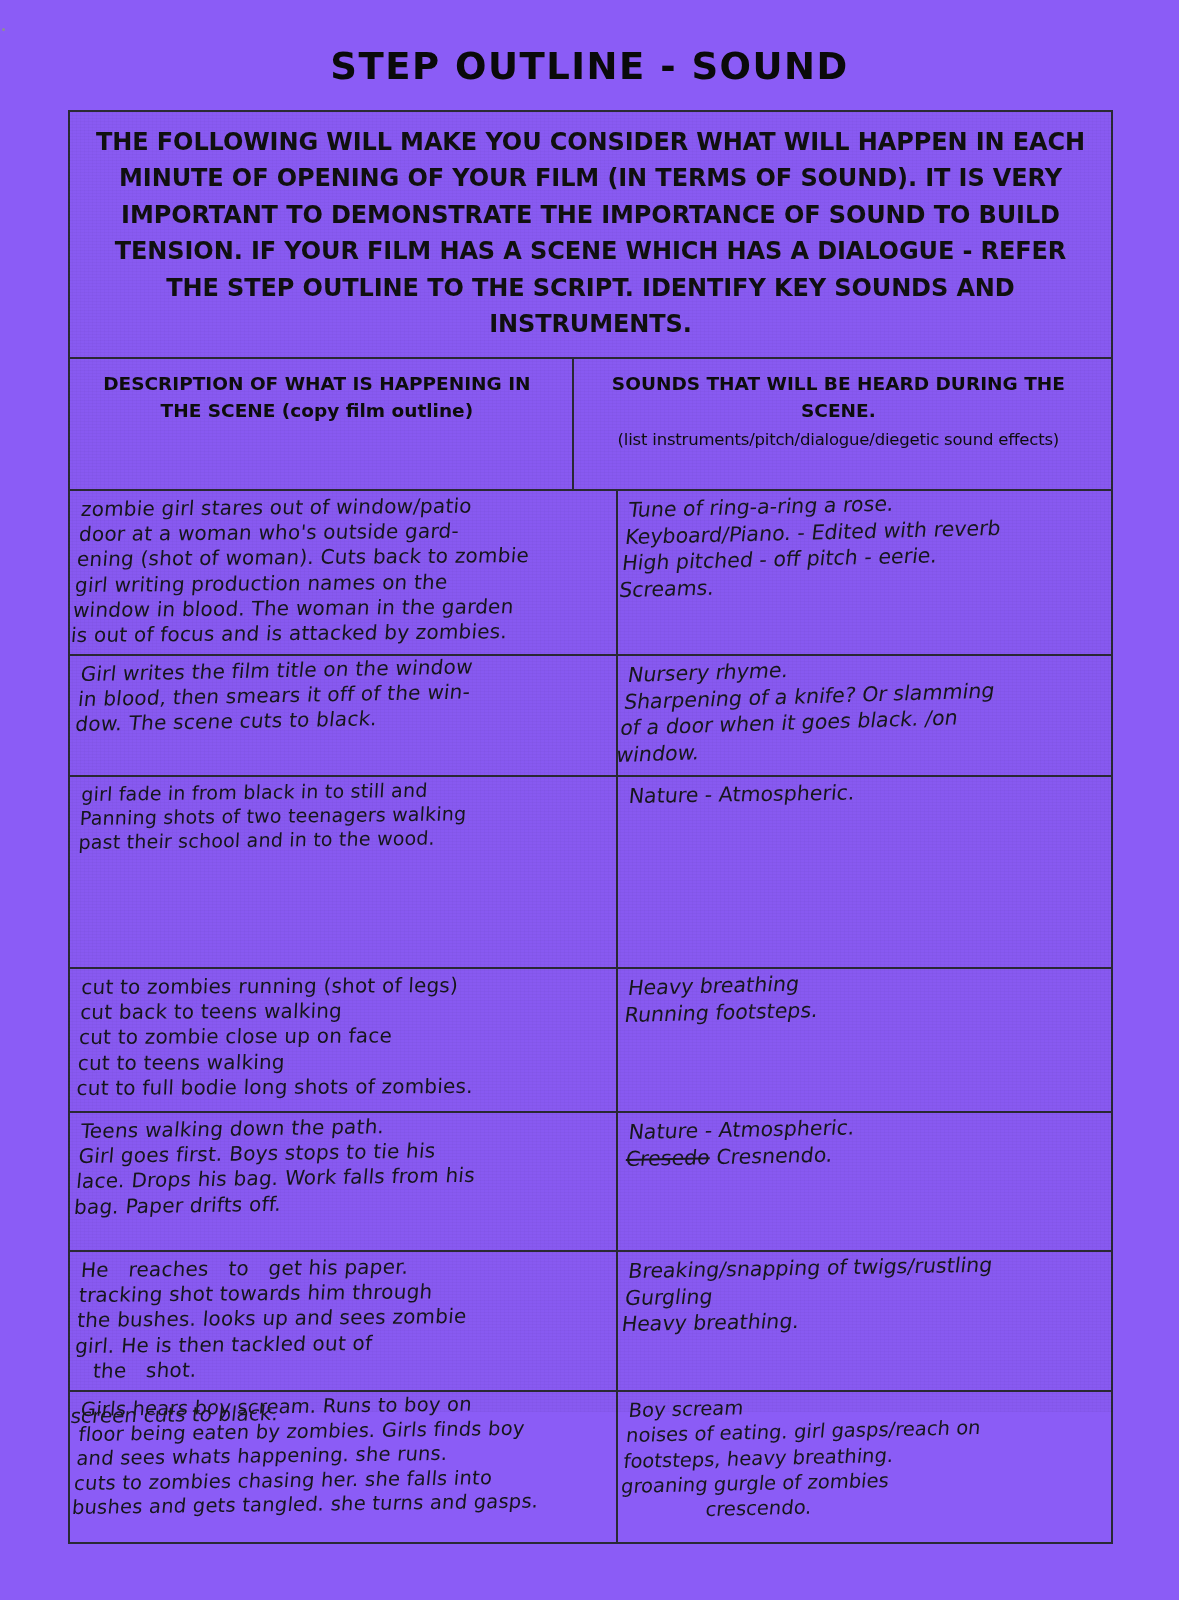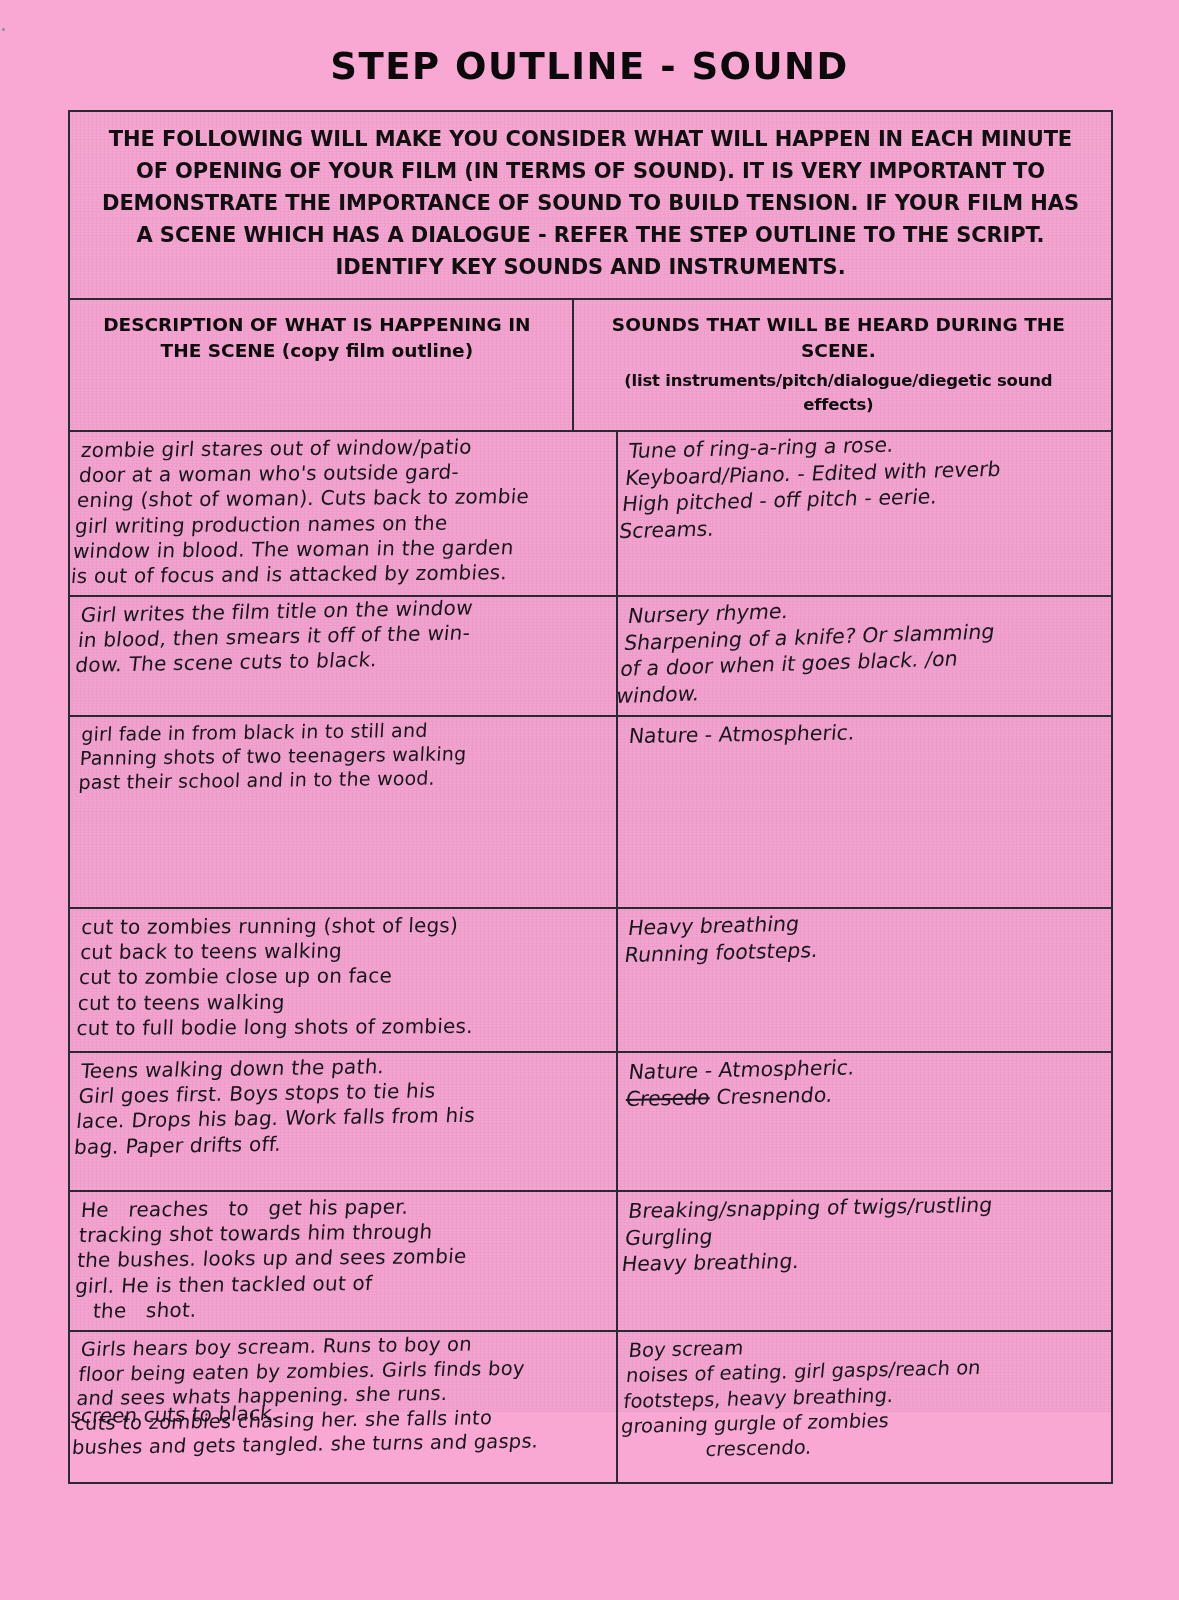--- a/index.html
+++ b/index.html
@@ -13,21 +13,21 @@
     font-family: "Liberation Sans", sans-serif;
     color: #111111;
     position: relative;
     overflow: hidden;
   }
 
   
   .page {
     position: absolute;
     inset: 0;
-    background: #f9a8d4;
+    background: #8b5cf6;
   }
 
   
   .scan-tint {
     position: absolute;
     left: 68px;
     top: 110px;
     width: 1045px;
     height: 1302px;
     background:
@@ -64,21 +64,21 @@
     box-sizing: border-box;
     z-index: 2;
     background: transparent;
   }
 
   .instructions {
     border-bottom: 2px solid #2a2a35;
     padding: 12px 22px 14px 22px;
     text-align: center;
     font-family: "DejaVu Sans", sans-serif;
-    font-size: 21px;
+    font-size: 24px;
     line-height: 1.52;
     font-weight: 600;
     color: #101010;
     letter-spacing: -0.1px;
   }
   .instructions b {
     font-weight: 800;
   }
 
   .hrow {
@@ -93,21 +93,21 @@
     font-family: "DejaVu Sans", sans-serif;
     font-weight: 700;
     font-size: 18.5px;
     line-height: 1.45;
     color: #0d0d0d;
   }
   .hcell.left { width: 548px; border-right: 2px solid #2a2a35; }
   .hcell.right { width: 585px; }
   .hsub {
     font-size: 16.5px;
-    font-weight: 700;
+    font-weight: 400;
     margin-top: 4px;
     letter-spacing: -0.2px;
   }
 
   
   .row {
     display: flex;
     border-bottom: 2px solid #2a2a35;
   }
   .row:last-child { border-bottom: none; }

